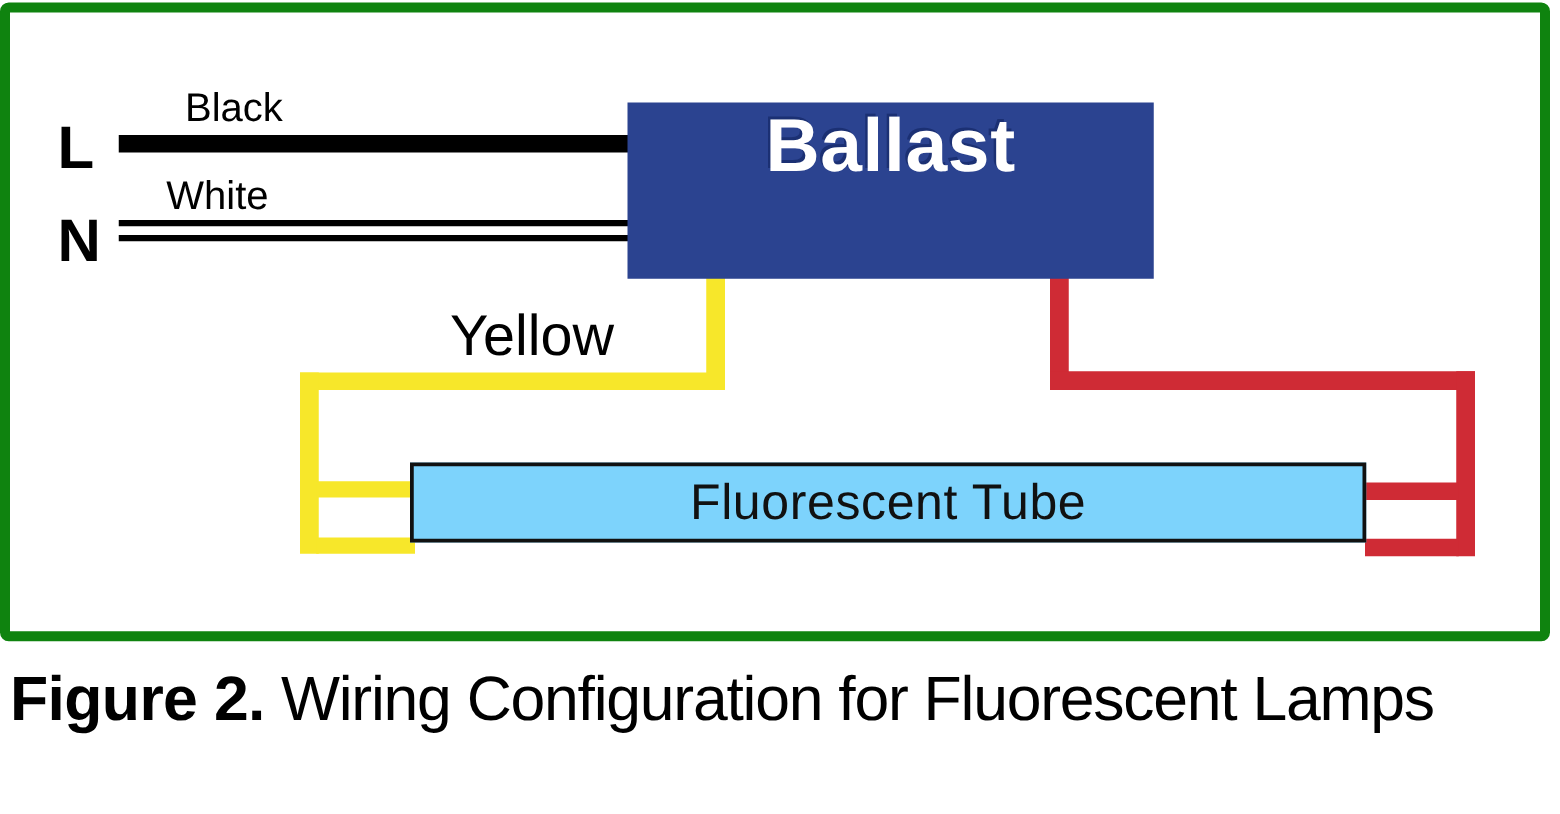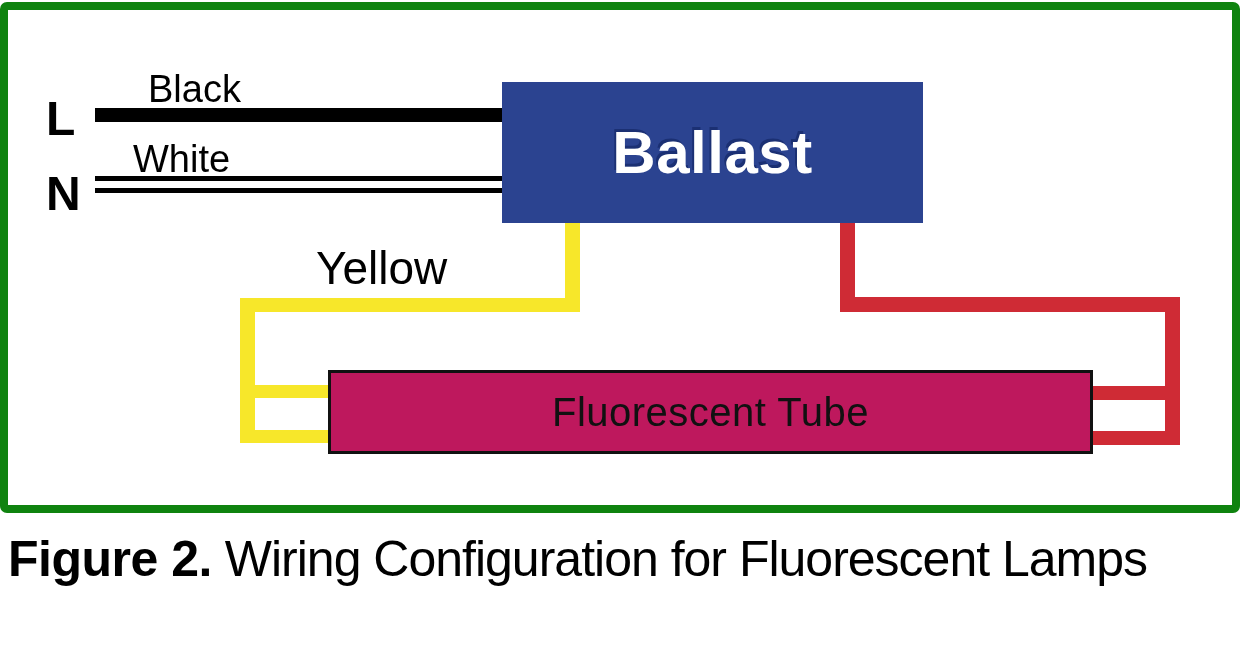--- a/index.html
+++ b/index.html
@@ -9,51 +9,51 @@
   
   .frame{position:absolute;left:0px;top:2px;width:1240px;height:511px;
          box-sizing:border-box;border:8px solid #0f830f;border-radius:7px;background:#fff;}
 
   .abs{position:absolute;}
 
   
   .terminal{font-size:48px;font-weight:700;color:#000;line-height:1;z-index:4;}
 
   
-  .wire-label-sm{font-size:38px;color:#000;line-height:1;z-index:4;}
+  .wire-label-sm{font-size:32px;color:#000;line-height:1;z-index:4;}
   
-  .wire-label-lg{font-size:46px;color:#000;line-height:1;z-index:4;}
+  .wire-label-lg{font-size:46px;color:#000;line-height:1;z-index:4;margin-left:44px;}
 
   .wire-seg{z-index:1;}
 
   .wire-black{left:95px;top:108px;width:408px;height:14px;background:#000;}
   .wire-white{left:95px;top:176px;width:408px;height:17px;box-sizing:border-box;
               border-top:5px solid #000;border-bottom:5px solid #000;background:#fff;}
 
   .ballast{left:502px;top:82px;width:421px;height:141px;z-index:2;
-           display:flex;align-items:center;justify-content:center;}
+           display:flex;align-items:flex-start;justify-content:center;}
   .ballast-text{color:#fff;font-size:60px;font-weight:700;letter-spacing:0.5px;
                 text-shadow:-2px -3px 0 rgba(25,45,110,0.85);}
 
   
   .y-v1{left:565px;top:220px;width:15px;height:92px;}
   .y-h {left:240px;top:298px;width:340px;height:14px;}
   .y-v2{left:240px;top:298px;width:15px;height:145px;}
   .y-s1{left:253px;top:385px;width:79px;height:13px;}
   .y-s2{left:253px;top:430px;width:79px;height:13px;}
 
   
   .r-v1{left:840px;top:220px;width:15px;height:92px;}
   .r-h {left:840px;top:297px;width:340px;height:15px;}
   .r-v2{left:1165px;top:297px;width:15px;height:148px;}
   .r-s1{left:1092px;top:386px;width:75px;height:14px;}
   .r-s2{left:1092px;top:431px;width:75px;height:14px;}
 
-  .tube{left:328px;top:370px;width:765px;height:84px;z-index:3;
-        box-sizing:border-box;border:3px solid #111;background:#be185d;
+  .tube{left:328px;top:370px;width:765px;height:64px;z-index:3;
+        box-sizing:border-box;border:3px solid #111;background:#7dd3fc;
         display:flex;align-items:center;justify-content:center;}
   .tube-text{font-size:40px;color:#111;letter-spacing:0.5px;}
 
   .caption{left:8px;top:531px;width:1236px;font-size:50px;color:#000;
            letter-spacing:-1px;line-height:1.15;white-space:nowrap;}
   .caption b{font-weight:700;letter-spacing:-0.5px;}
 </style>
 </head>
 <body>
 

